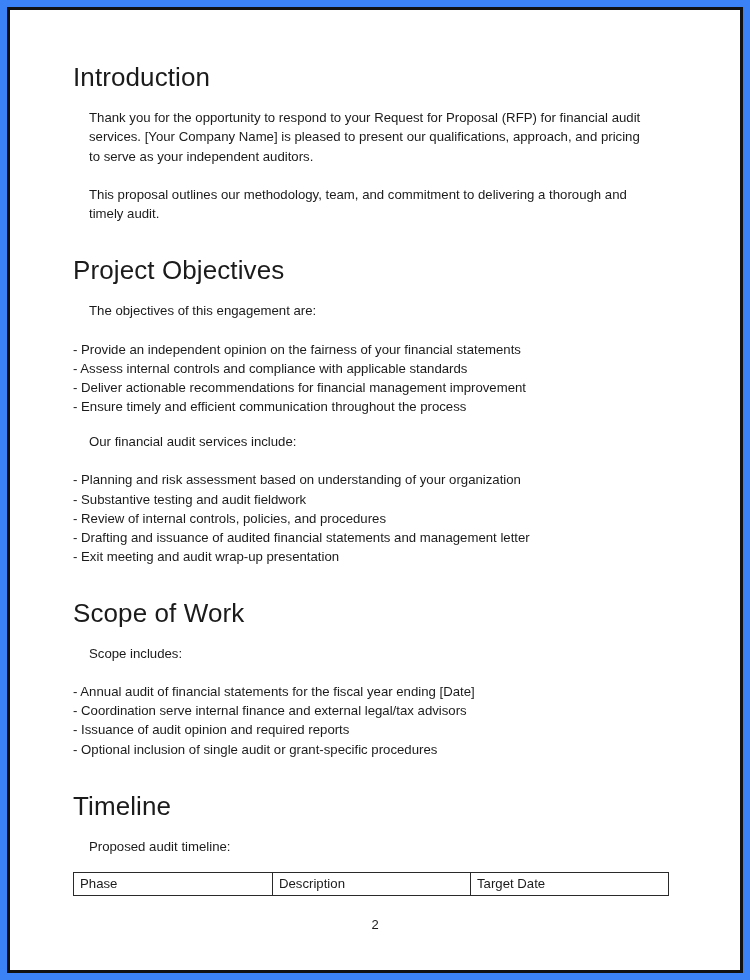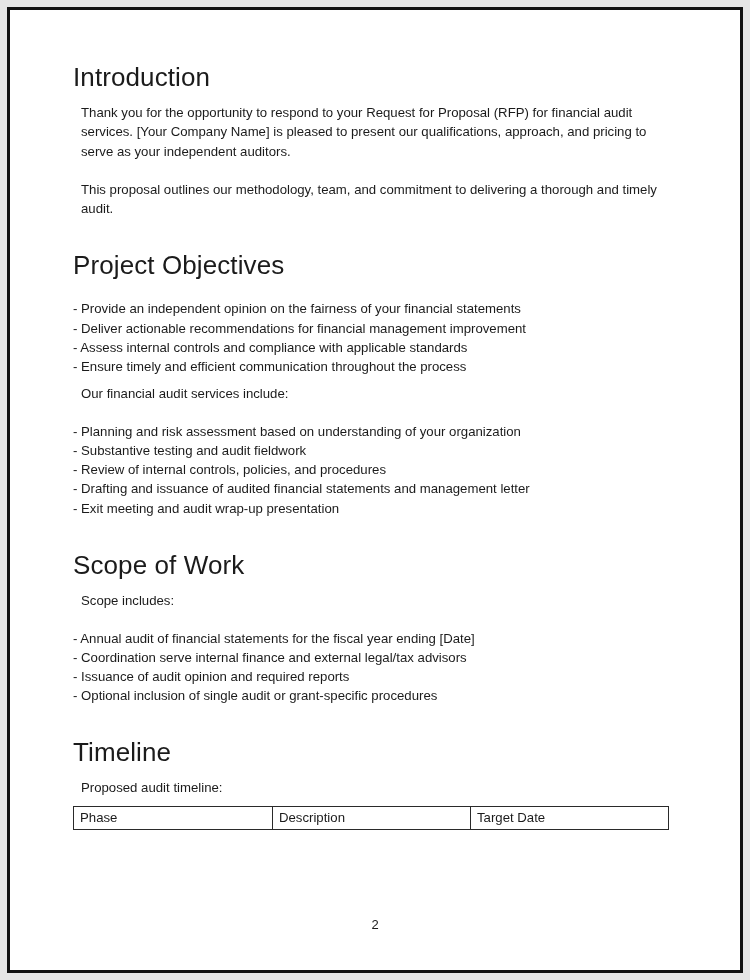--- a/index.html
+++ b/index.html
@@ -6,21 +6,21 @@
     margin: 0;
     padding: 0;
     background: #ffffff;
   }
 
   .page-frame {
     position: relative;
     width: 750px;
     height: 980px;
     box-sizing: border-box;
-    background: #e5e5e5;
+    background: #3b82f6;
     overflow: hidden;
     font-family: "Liberation Sans", sans-serif;
   }
 
   
   .page-border {
     position: absolute;
     left: 7px;
     top: 7px;
     width: 736px;
@@ -51,21 +51,21 @@
   .section + .section > h1.section-heading,
   .section.spaced > h1.section-heading {
     margin-top: 32px;
   }
 
   p.body-text {
     font-family: "Liberation Sans", sans-serif;
     font-size: 13.2px;
     line-height: 19.3px;
     color: #1b1b1b;
-    margin: 8px;
+    margin: 16px;
   }
 
   p.body-text + p.body-text {
     margin-top: 19px;
   }
 
   .bullet-list {
     margin: 19px 0 0 0;
     padding: 0;
     list-style: none;
@@ -123,24 +123,25 @@
   <div class="page-content">
 
     <div class="section">
       <h1 class="section-heading">Introduction</h1>
       <p class="body-text">Thank you for the opportunity to respond to your Request for Proposal (RFP) for financial audit services. [Your Company Name] is pleased to present our qualifications, approach, and pricing to serve as your independent auditors.</p>
       <p class="body-text">This proposal outlines our methodology, team, and commitment to delivering a thorough and timely audit.</p>
     </div>
 
     <div class="section spaced">
       <h1 class="section-heading">Project Objectives</h1>
+      <p class="body-text">The objectives of this engagement are:</p>
       <ul class="bullet-list">
         <li>- Provide an independent opinion on the fairness of your financial statements</li>
+        <li>- Assess internal controls and compliance with applicable standards</li>
         <li>- Deliver actionable recommendations for financial management improvement</li>
-        <li>- Assess internal controls and compliance with applicable standards</li>
         <li>- Ensure timely and efficient communication throughout the process</li>
       </ul>
     </div>
 
     <div class="section spaced">
       <p class="body-text">Our financial audit services include:</p>
       <ul class="bullet-list">
         <li>- Planning and risk assessment based on understanding of your organization</li>
         <li>- Substantive testing and audit fieldwork</li>
         <li>- Review of internal controls, policies, and procedures</li>

